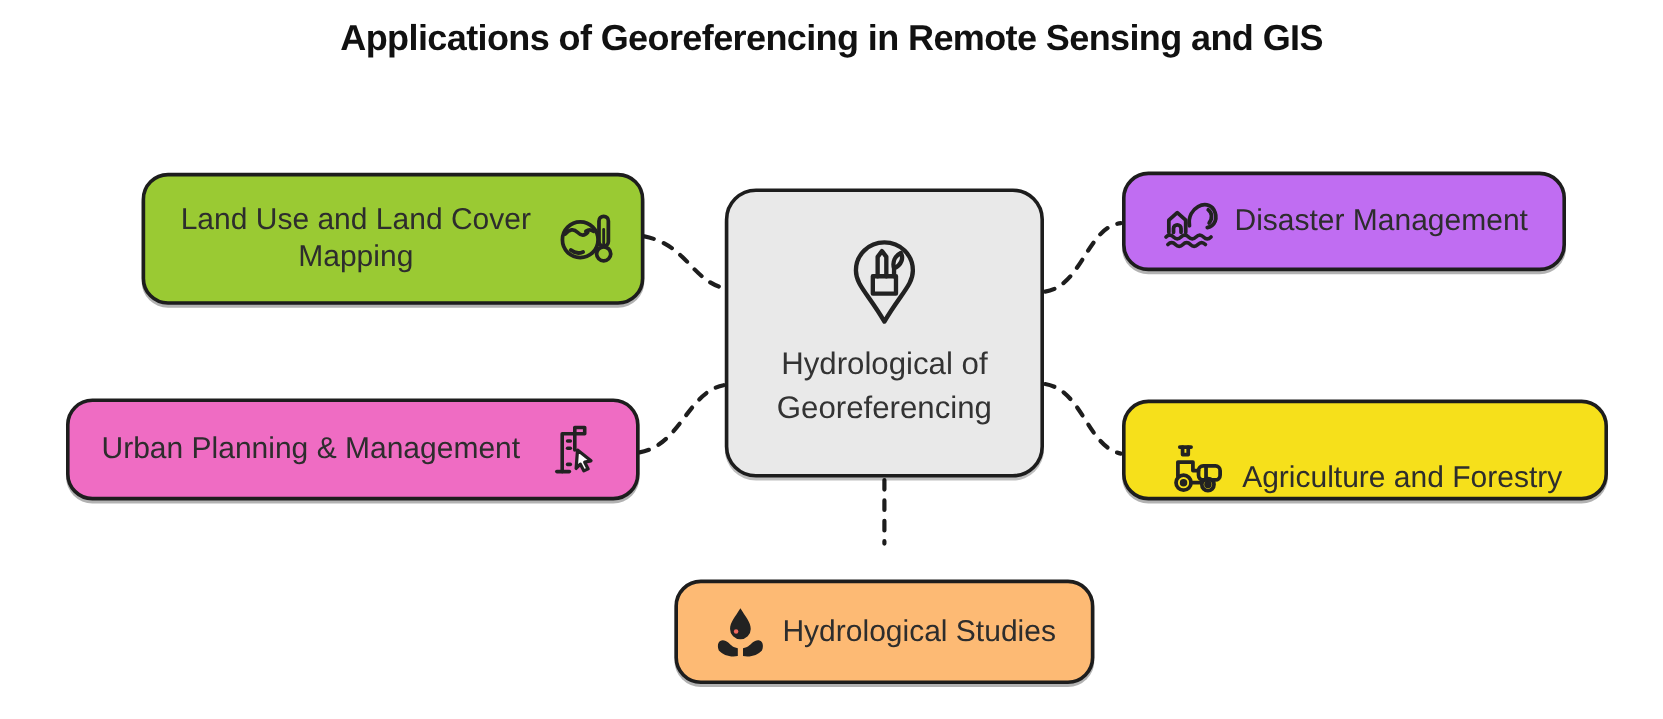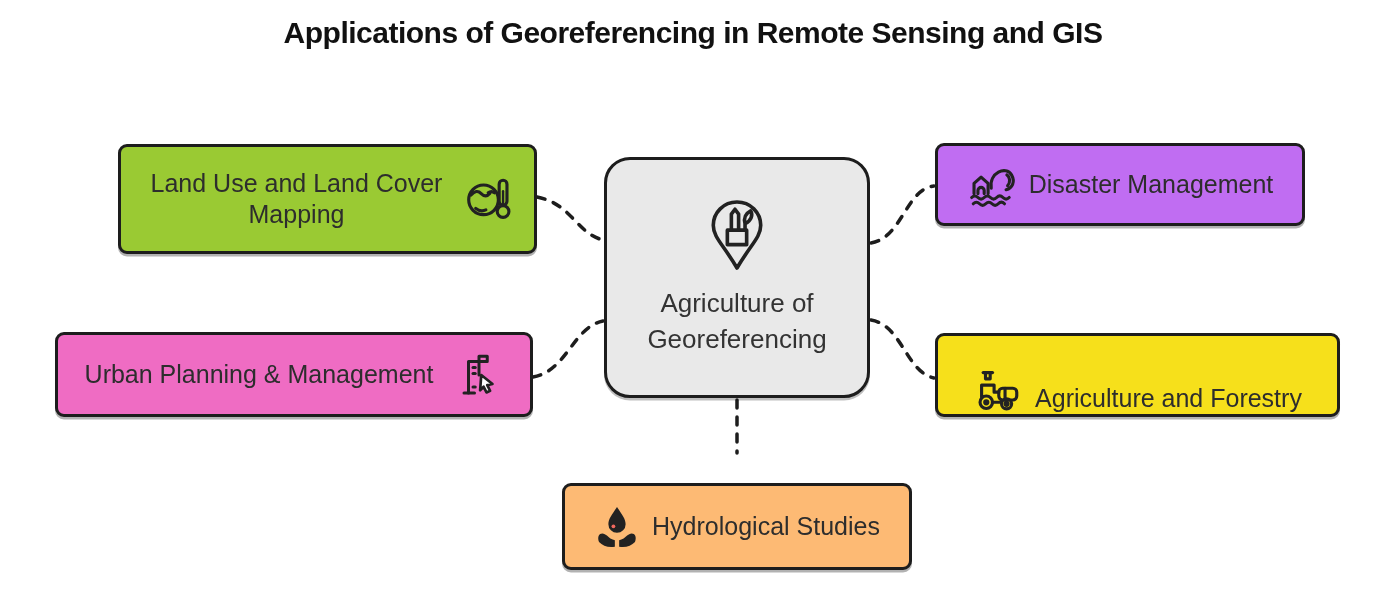--- a/index.html
+++ b/index.html
@@ -16,21 +16,21 @@
     font-size:30px;font-weight:700;color:#111111;
     letter-spacing:-0.5px;
     margin:0;
   }
   .connectors{position:absolute;left:0;top:0;width:1386px;height:599px;pointer-events:none;}
   .node{
     position:absolute;
     display:flex;align-items:center;justify-content:center;
     gap:12px;
     border:3px solid #1d1d1d;
-    border-radius:9px;
+    border-radius:22px;
     box-sizing:border-box;
     box-shadow:0 2.5px 0 rgba(0,0,0,0.30);
     padding:0 3px;
   }
   .node .label{
     font-size:25px;color:#2d2d2d;line-height:1.25;text-align:center;
   }
   .node .icon{display:flex;align-items:center;justify-content:center;flex:0 0 auto;}
   .center-node{
     position:absolute;left:604px;top:157px;width:266px;height:241px;
@@ -64,21 +64,21 @@
 
   <div class="center-node" style="background-color: rgb(233, 233, 233);">
     <span class="icon">
       <svg width="58" height="74" viewBox="0 0 72 92" fill="none" stroke="#222222" stroke-width="4.5" stroke-linecap="round" stroke-linejoin="round">
         <path d="M36 5 C19.5 5 6.5 18 6.5 34 C6.5 49 19 58 36 87 C53 58 65.5 49 65.5 34 C65.5 18 52.5 5 36 5 Z"></path>
         <path d="M24 40 h24 v18 h-24 z"></path>
         <path d="M29 40 V20 l4.5 -6 4.5 6 V40"></path>
         <path d="M46 40 V32 C54 28 56 21 53 16 C47 19 44 25 46 32"></path>
       </svg>
     </span>
-    <div class="center-label">Agriculture of Georeferencing</div>
+    <div class="center-label">Hydrological of Georeferencing</div>
   </div>
 
   <div class="node" style="left: 118px; top: 144px; width: 419px; height: 110px; background-color: rgb(154, 202, 51);">
     <span class="label" style="max-width:310px;">Land Use and Land Cover Mapping</span>
     <span class="icon">
       <svg width="50" height="50" viewBox="0 0 64 64" fill="none" stroke="#222222" stroke-width="4" stroke-linecap="round" stroke-linejoin="round">
         <circle cx="25" cy="33" r="19"></circle>
         <path d="M9 27 q7 -8 13 -2 t11 0"></path>
         <path d="M15 44 q6 5 13 2"></path>
         <path d="M31 24 q4 -3 8 0"></path>

